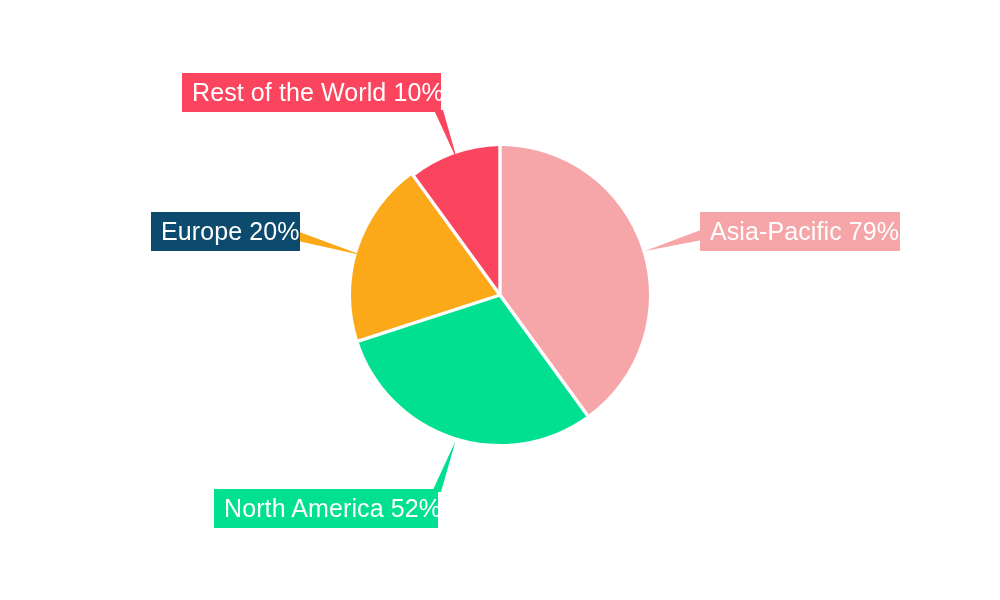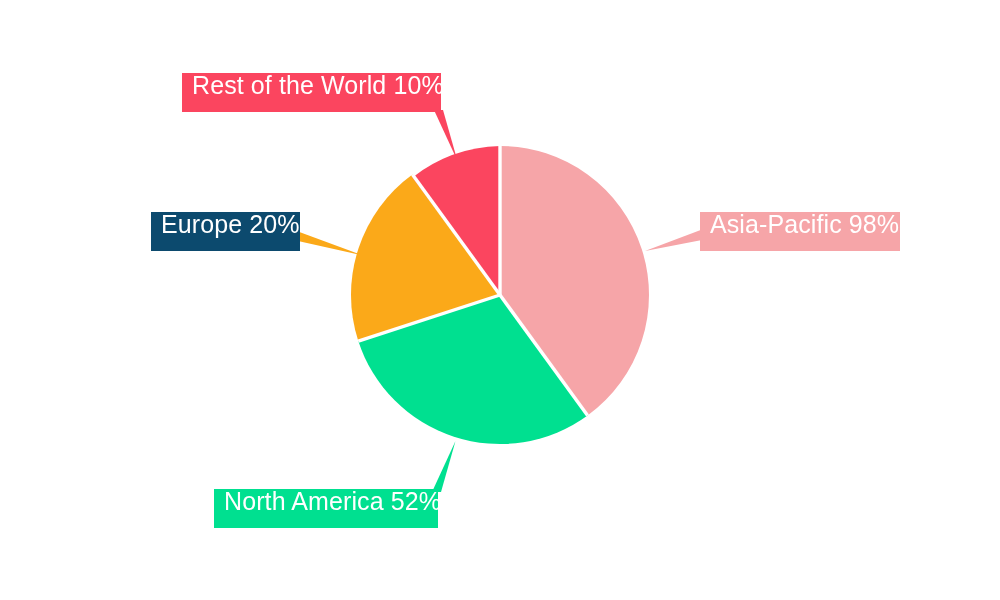--- a/index.html
+++ b/index.html
@@ -22,21 +22,21 @@
   #pie-svg {
     position: absolute;
     left: 0;
     top: 0;
     width: 1000px;
     height: 600px;
   }
   .callout {
     position: absolute;
     display: flex;
-    align-items: flex-start;
+    align-items: center;
     box-sizing: border-box;
     color: #ffffff;
     font-size: 25px;
     line-height: 1;
     letter-spacing: 0.1px;
     white-space: nowrap;
     padding: 0 10px;
     font-family: "Liberation Sans", sans-serif;
   }
   .callout-text {
@@ -70,21 +70,21 @@
 
     <g stroke="#ffffff" stroke-width="3.4" fill="none" stroke-linecap="butt">
       <line x1="500" y1="295" x2="500.00" y2="146.00"></line>
       <line x1="500" y1="295" x2="587.58" y2="415.54"></line>
       <line x1="500" y1="295" x2="358.29" y2="341.04"></line>
       <line x1="500" y1="295" x2="412.42" y2="174.46"></line>
     </g>
   </svg>
 
   <div class="callout" style="left: 700px; top: 212px; width: 200px; height: 39px; background: rgb(246, 165, 168); color: rgb(255, 255, 255);">
-    <span class="callout-text">Asia-Pacific 98%</span>
+    <span class="callout-text">Asia-Pacific 79%</span>
   </div>
 
   <div class="callout" style="left: 214px; top: 489px; width: 224px; height: 39px; background: rgb(0, 224, 144); color: rgb(255, 255, 255);">
     <span class="callout-text">North America 52%</span>
   </div>
 
   <div class="callout" style="left: 151px; top: 212px; width: 149px; height: 39px; background: #0c4a6e; color: rgb(255, 255, 255);">
     <span class="callout-text">Europe 20%</span>
   </div>
 

